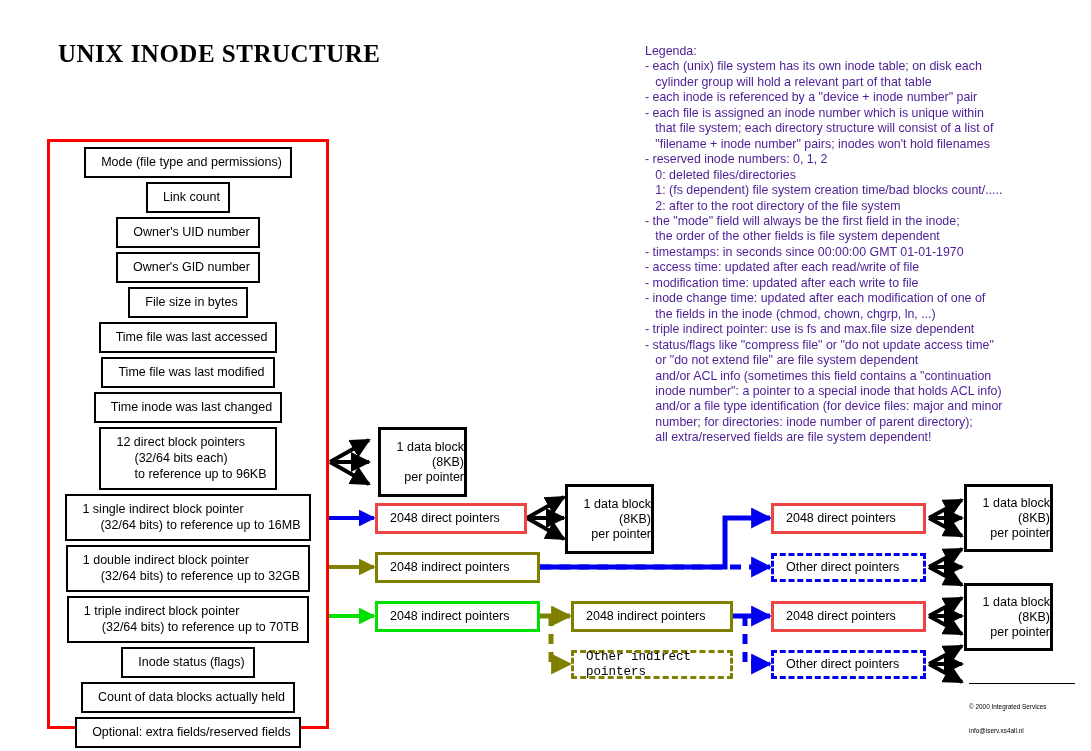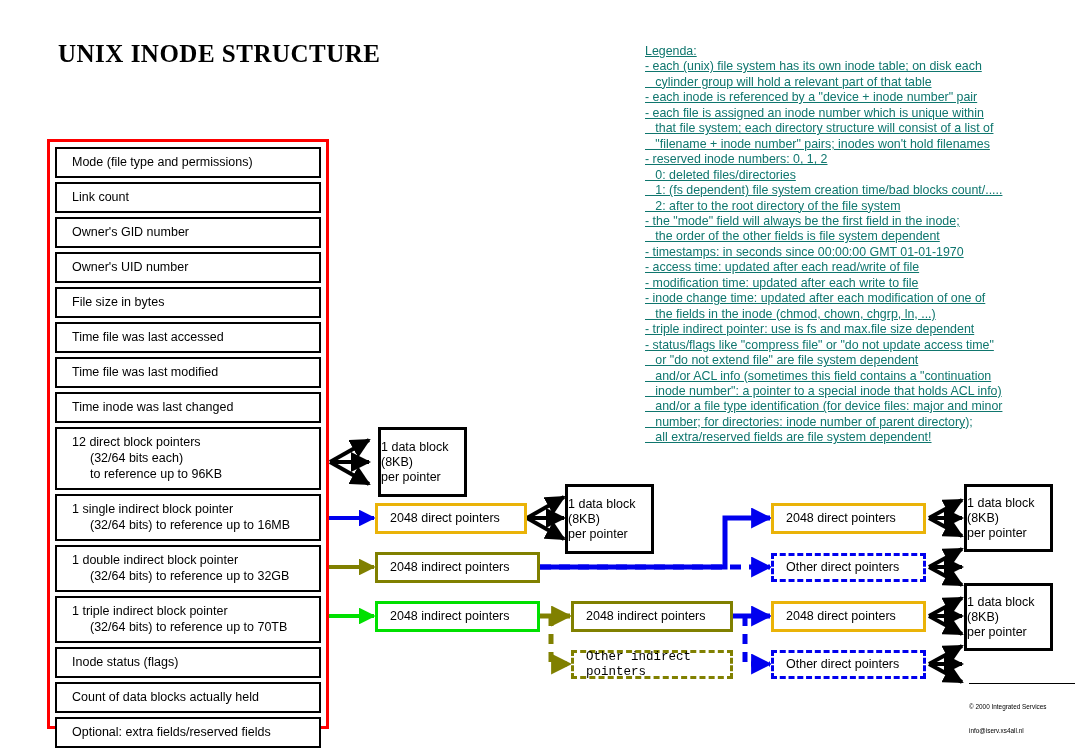--- a/index.html
+++ b/index.html
@@ -41,20 +41,21 @@
     background: #ffffff;
   }
   #inode-fields {
     position: absolute;
     left: 55px;
     top: 147px;
     width: 266px;
     display: flex;
     flex-direction: column;
     gap: 4px;
+    align-items: center;
   }
   .inode-field {
     border: 2px solid #000000;
     background: #ffffff;
     box-sizing: border-box;
     padding: 5px 8px 6px 15px;
     font-size: 12.5px;
     line-height: 16px;
     color: #000000;
     min-height: 26px;
@@ -70,47 +71,46 @@
   
   .dbox {
     position: absolute;
     box-sizing: border-box;
     background: #ffffff;
     font-size: 12.5px;
     line-height: 15px;
     color: #000000;
     display: flex;
     flex-direction: column;
-    align-items: flex-start;
+    align-items: flex-end;
     justify-content: center;
     text-align: center;
     z-index: 3;
   }
   .dbox.left-text {
     align-items: flex-start;
     text-align: left;
     padding-left: 12px;
   }
   .b-black  { border: 3px solid #000000; }
-  .b-blue   { border: 3px solid #eab308; }
+  .b-blue   { border: 3px solid #ef4444; }
   .b-olive  { border: 3px solid #808000; }
   .b-green  { border: 3px solid #00e000; }
   .b-blue-d { border: 3px dashed #0000ee; }
   .b-olive-d{ border: 3px dashed #808000; }
 
   
   #legend {
     position: absolute;
     left: 645px;
     top: 44px;
     width: 425px;
     font-size: 12.4px;
     line-height: 15.45px;
-    color: #0f766e;
-    text-decoration: underline;
+    color: #4c1d95;
   }
   #legend .lg {
     white-space: pre;
   }
 
   
   #credits {
     position: absolute;
     left: 969px;
     top: 687px;
@@ -149,24 +149,24 @@
   <div id="inode-frame"></div>
 
   <div id="inode-fields">
     <div class="inode-field">
       <div class="ln1">Mode (file type and permissions)</div>
     </div>
     <div class="inode-field">
       <div class="ln1">Link count</div>
     </div>
     <div class="inode-field">
+      <div class="ln1">Owner's UID number</div>
+    </div>
+    <div class="inode-field">
       <div class="ln1">Owner's GID number</div>
-    </div>
-    <div class="inode-field">
-      <div class="ln1">Owner's UID number</div>
     </div>
     <div class="inode-field">
       <div class="ln1">File size in bytes</div>
     </div>
     <div class="inode-field">
       <div class="ln1">Time file was last accessed</div>
     </div>
     <div class="inode-field">
       <div class="ln1">Time file was last modified</div>
     </div>

